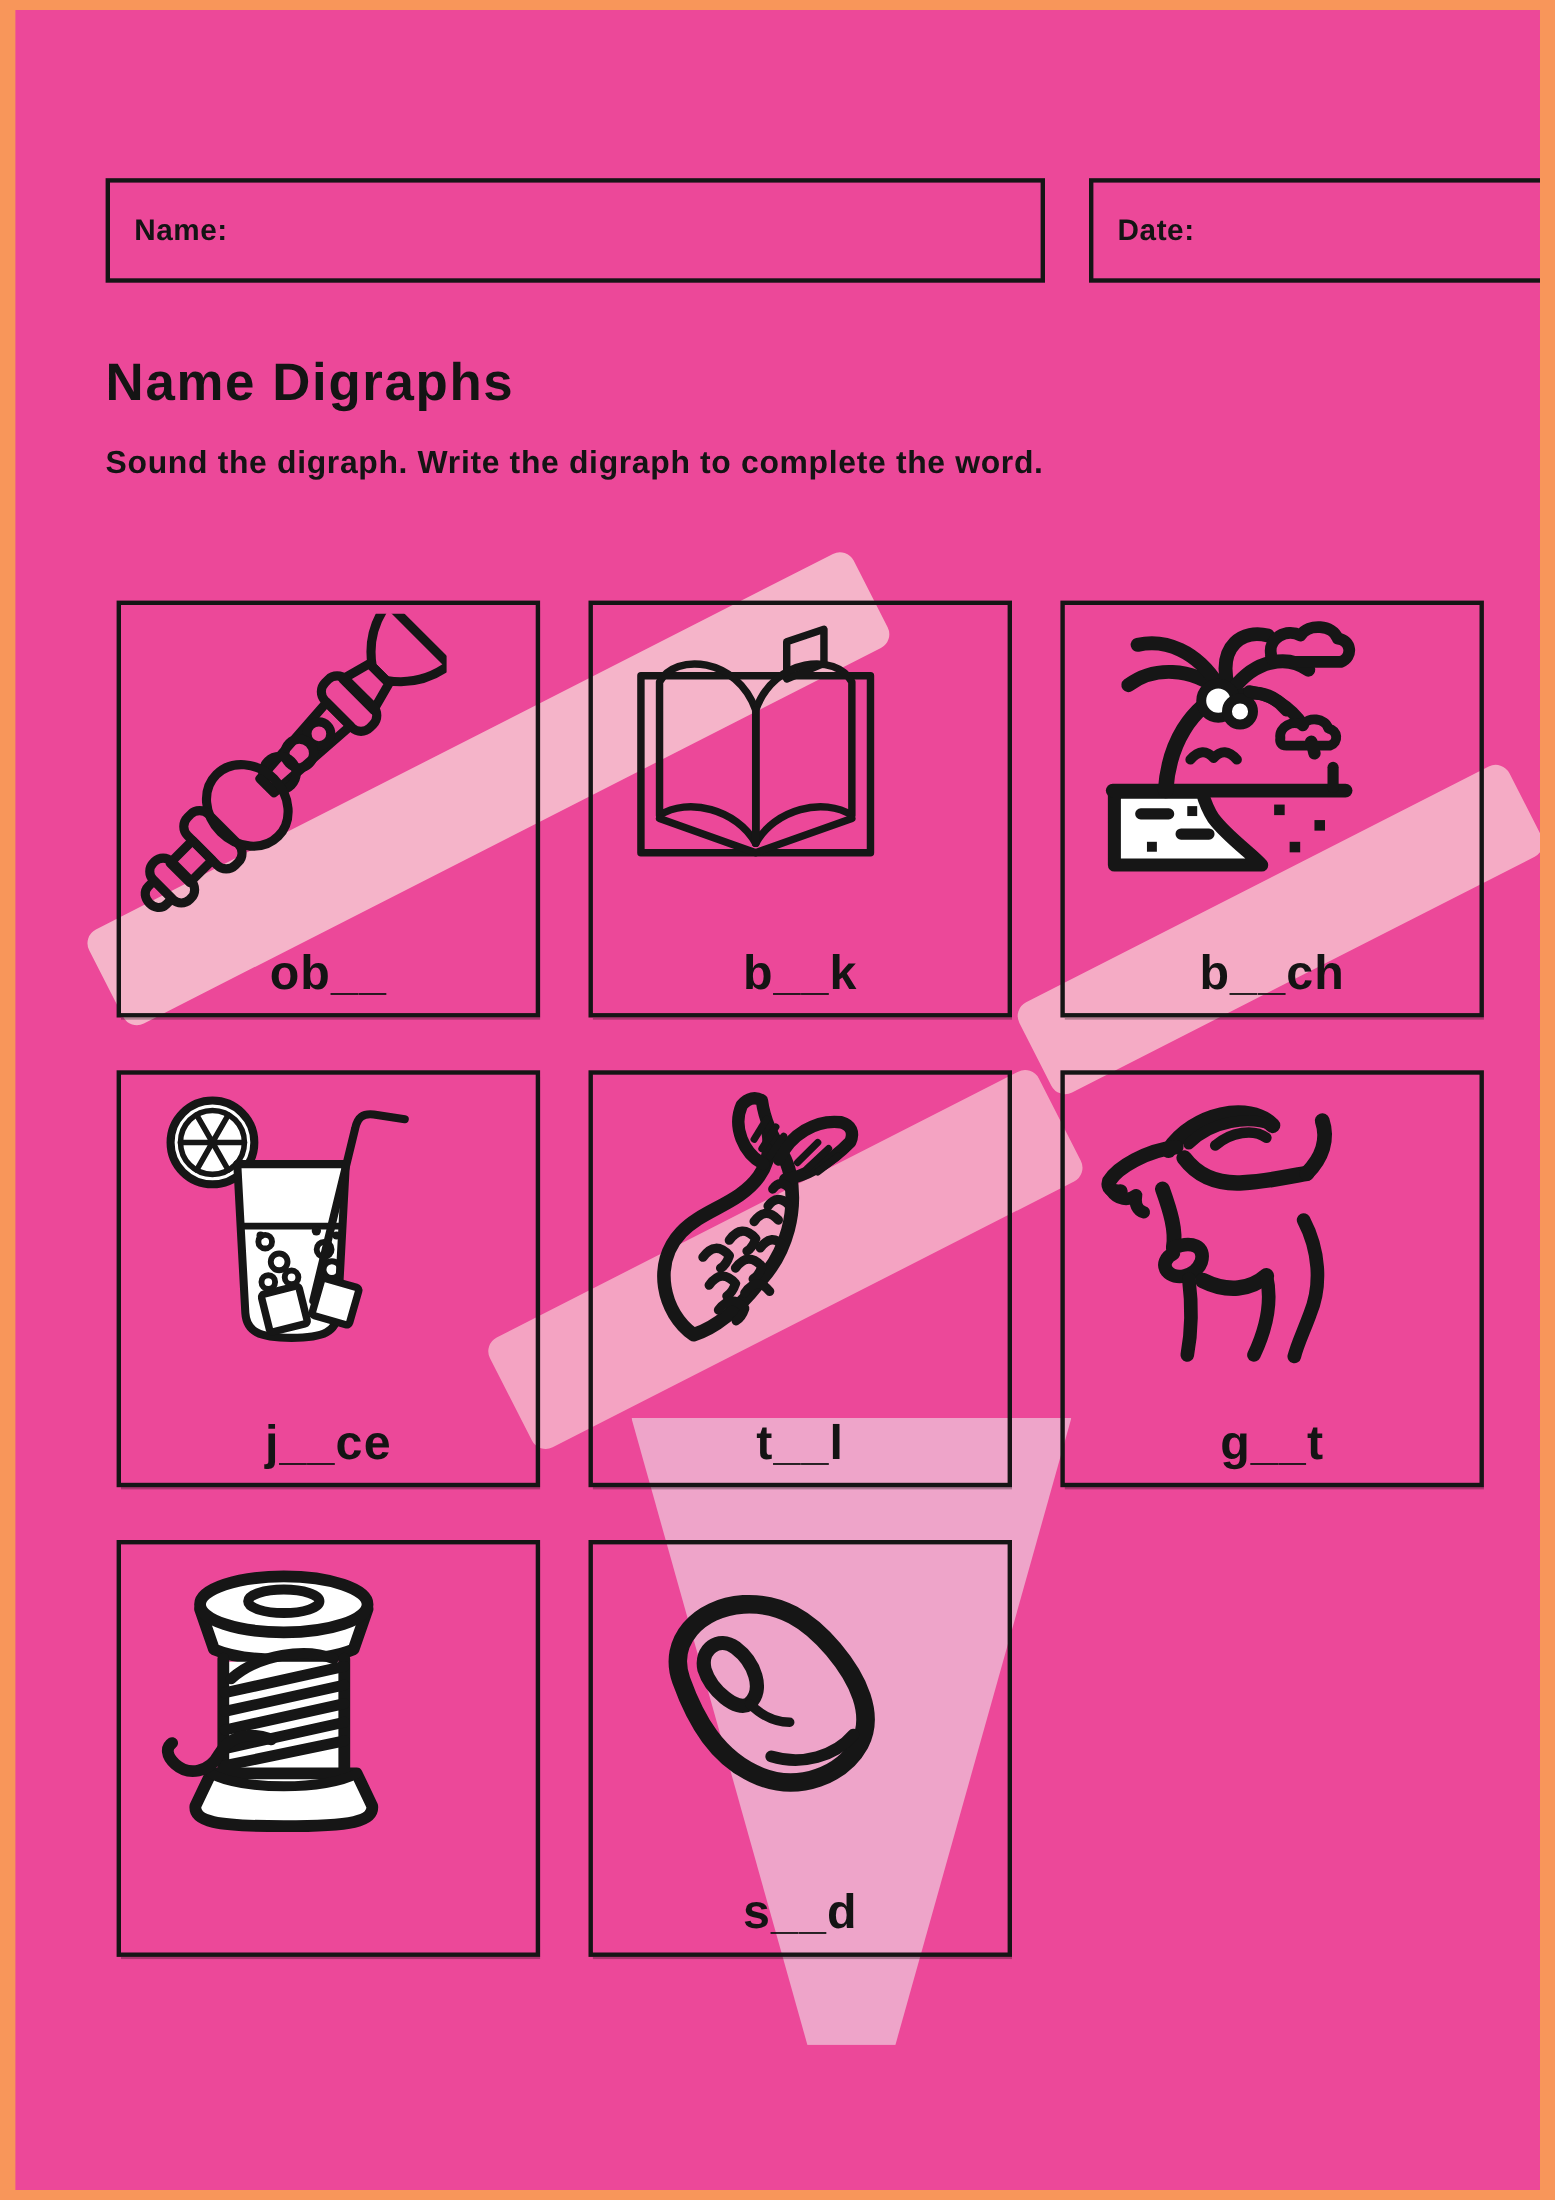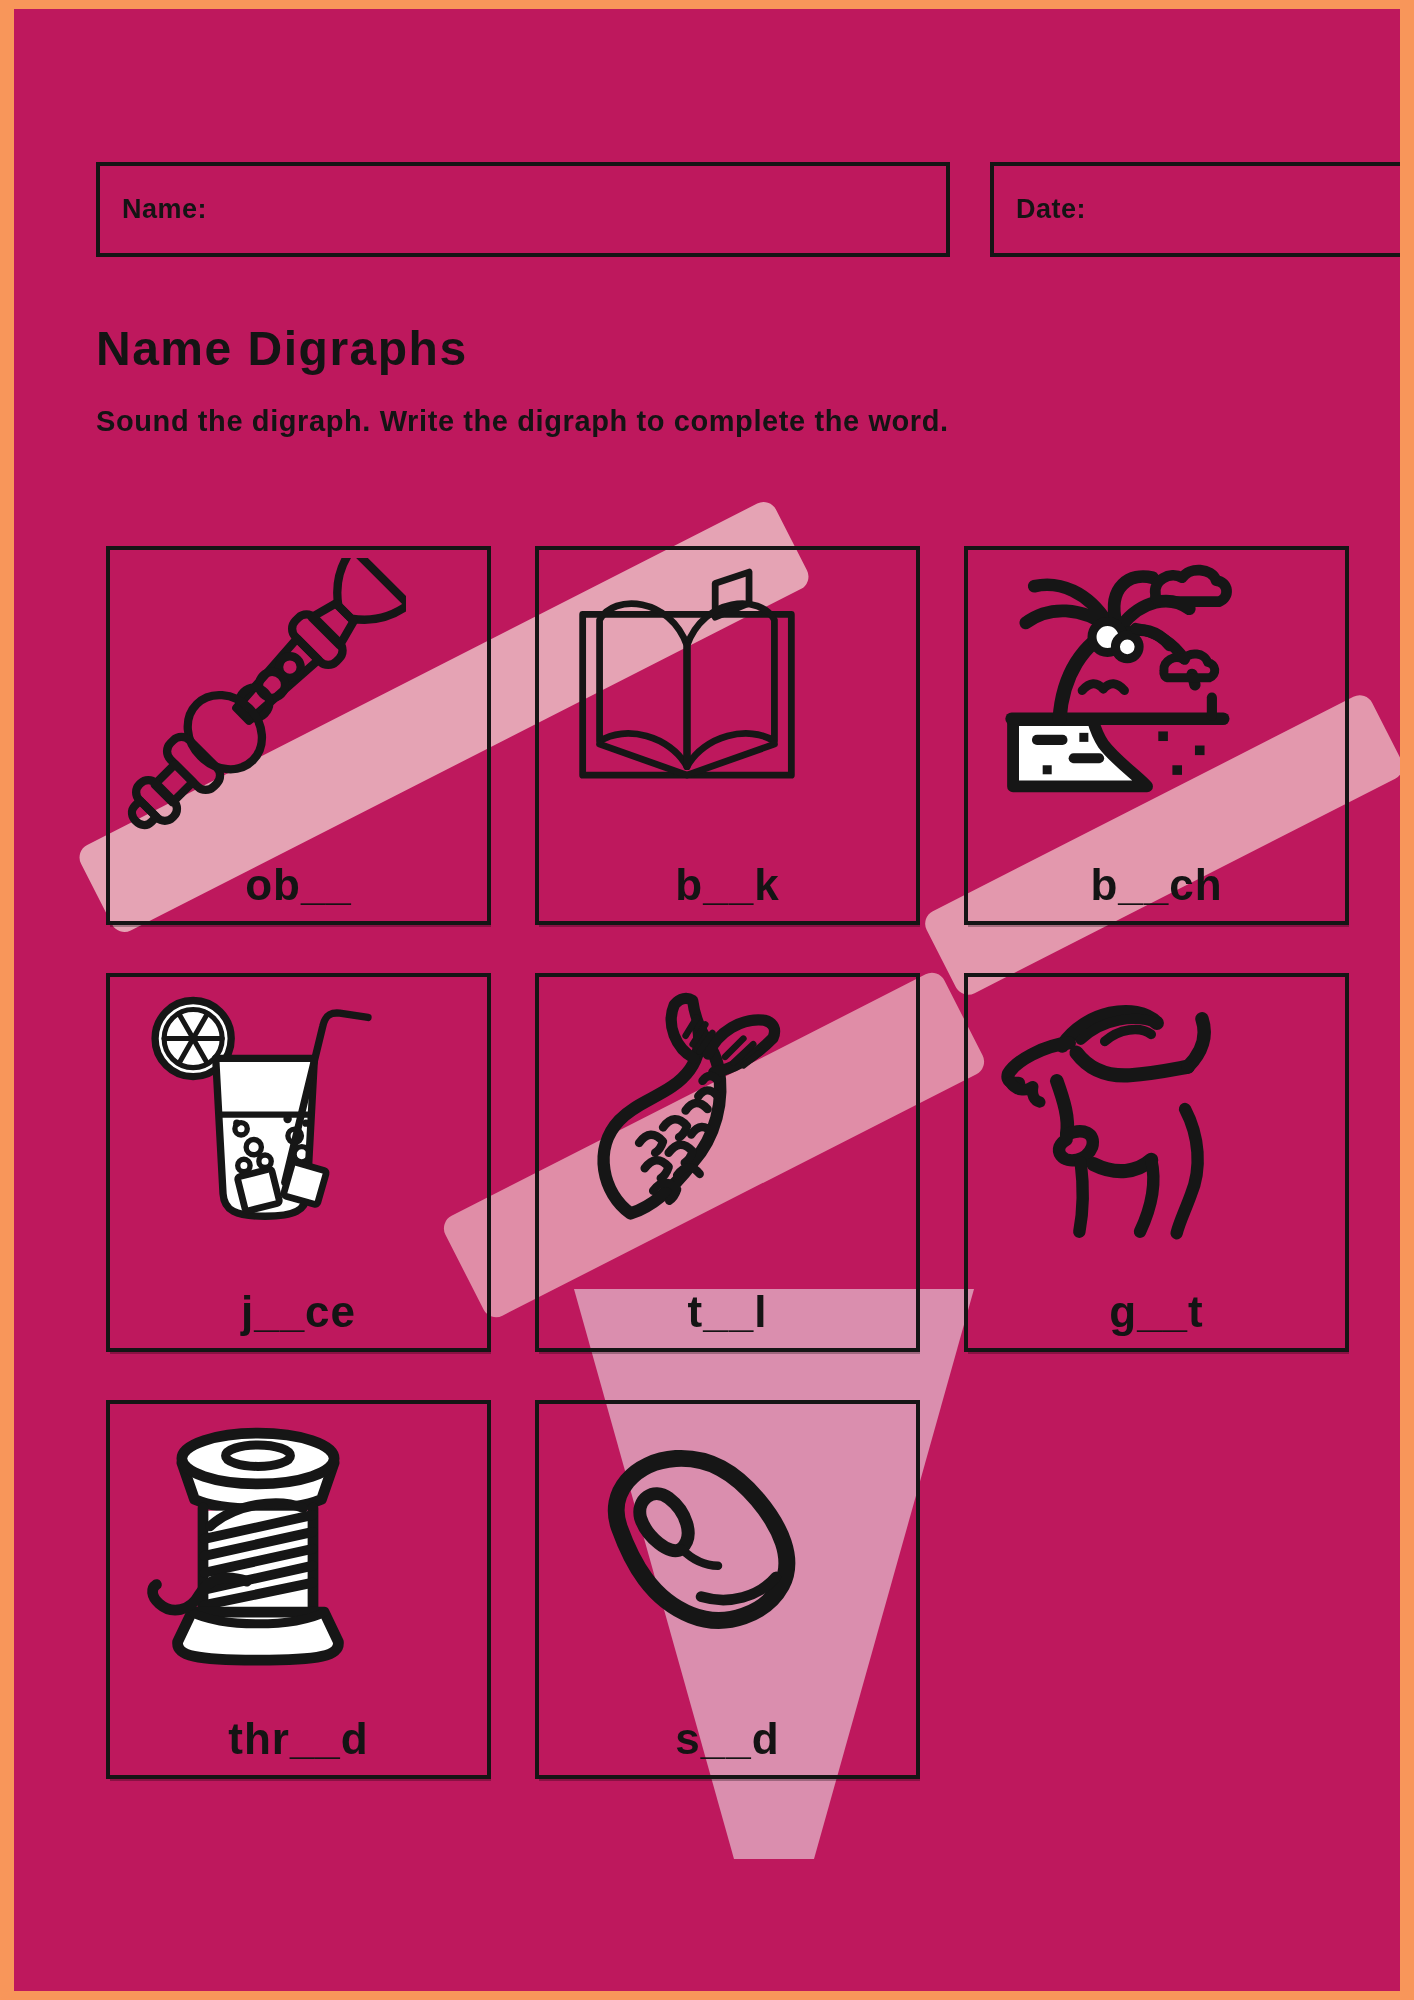--- a/index.html
+++ b/index.html
@@ -1,20 +1,20 @@
 <!DOCTYPE html>
 <html><head>
 <meta charset="utf-8">
 <style>
   html,body{margin:0;padding:0;background:#e9e9e9;}
   .page{
     position:relative;
     width:1414px;height:2000px;
     box-sizing:border-box;
-    background:#be185d;
+    background:#ec4899;
     border:9px solid #F8965A;
     border-left-width:14px;border-right-width:14px;
     overflow:hidden;
     font-family:"Liberation Sans",sans-serif;
     color:#141414;
   }
   
   .wm{position:absolute;z-index:0;}
   .wm-a{left:40px;top:660px;width:780px;height:96px;background:#fbeee3;transform:rotate(-27deg);border-radius:14px;opacity:.65;}
   .wm-b{left:900px;top:790px;width:500px;height:92px;background:#fbeee3;transform:rotate(-27deg);border-radius:14px;opacity:.6;}
@@ -245,21 +245,20 @@
               <path d="M31,51 L69.5,42.5"></path>
               <path d="M31,57 L69.5,48.5"></path>
             <path d="M31,63 L69.5,54.5"></path>
               <path d="M31,68.5 L69.5,60.5"></path>
           </g>
           <path d="M26.5,71 L73.5,71 L78.5,81.5 C79,86.5 72,88 50,88 C28,88 21,86.5 21.5,81.5 Z" fill="#fff"></path>
           <path d="M26.5,71 C36,76.5 64,76.5 73.5,71" stroke-width="3.2"></path>
           <path d="M46,60 C36.5,57 32,60 29,65 C26,70.5 19.5,72 15,68 C12,65.3 12,62.5 14,61.2"></path>
         </g>
       </svg>
-      <div class="word">thr__d</div>
     </div>
 
     <div class="card">
       <svg width="296" height="282" viewBox="0 0 100 100">
         <g class="ink">
           <path stroke-width="6" d="M26,41 C21.5,28.5 31.5,17.5 46,16.5 C58,15.8 67,21.5 75,31 C83,40.5 88.5,52 83.5,61.5 C78,71.5 64,77 51.5,72 C37.5,66.5 30.5,53.5 26,41 Z"></path>
           <path stroke-width="4.6" d="M33.5,37.5 C32,31 38,26.5 43.5,30.5 C49.5,35 53,44 48,48.5 C44,51.5 35.5,44 33.5,37.5 Z"></path>
           <path stroke-width="3" d="M48,48.5 C52,52.5 56.5,54.5 61,54.5"></path>
           <path stroke-width="3.8" d="M55,65.5 C65,68.5 75.5,65.5 81.5,58.5"></path>
         </g>

